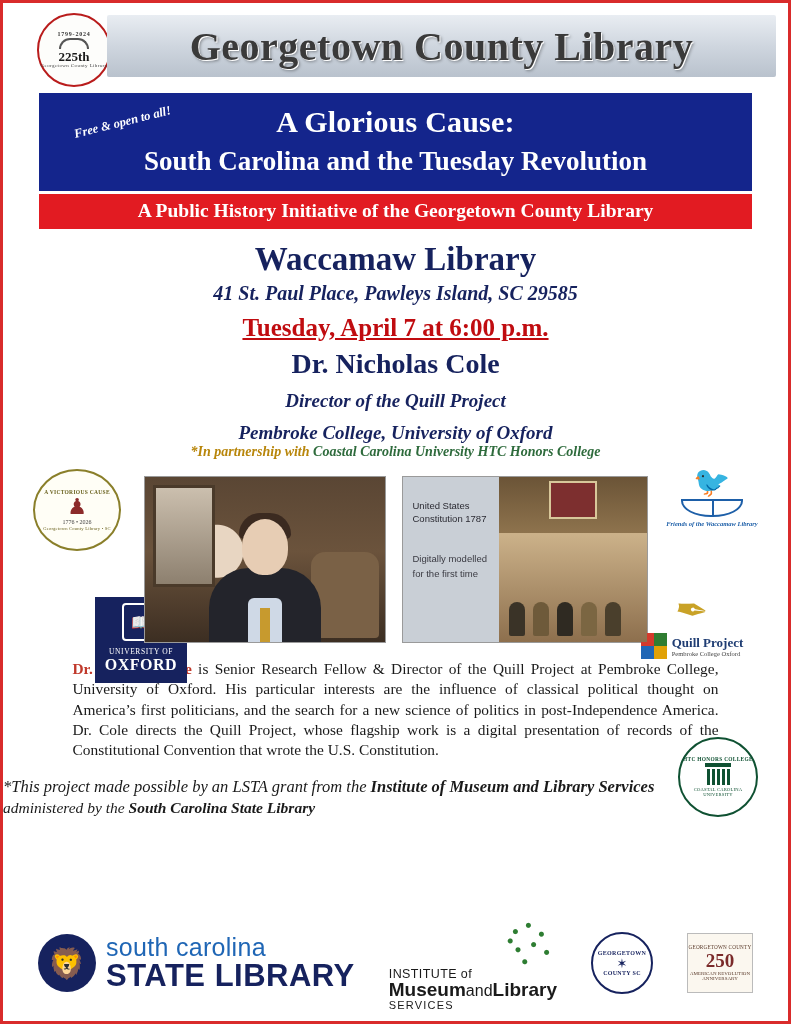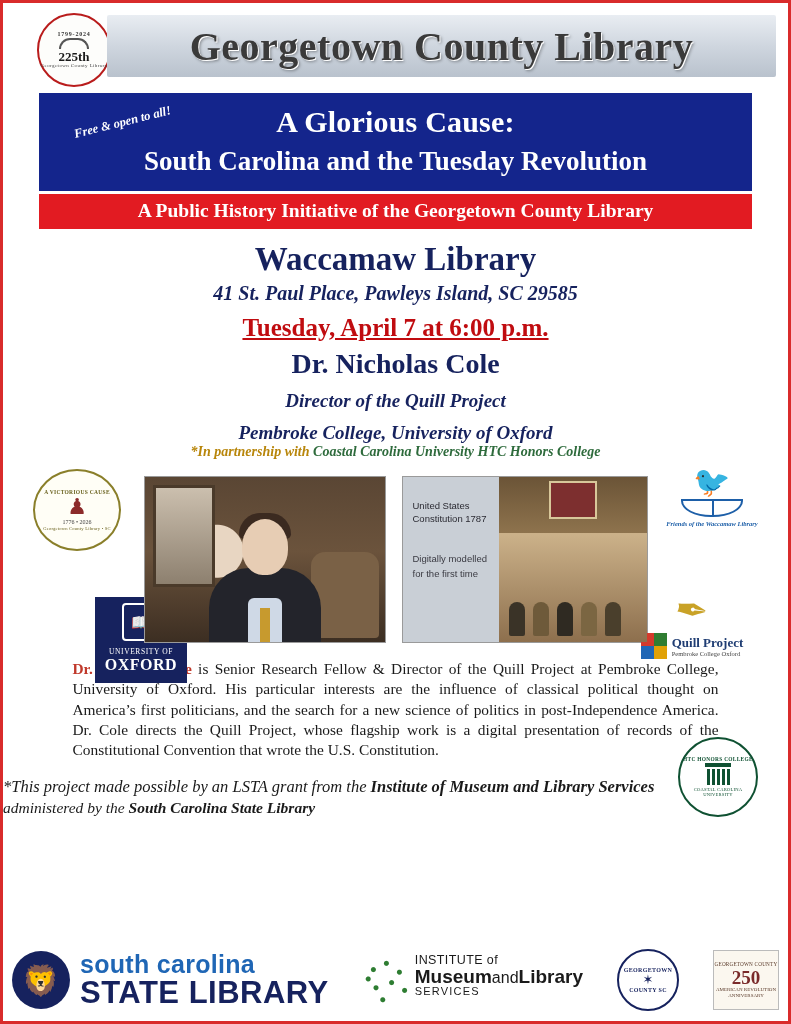--- a/index.html
+++ b/index.html
@@ -405,24 +405,24 @@
     justify-content: center;
     gap: 34px;
   }
   .scsl { display:flex; align-items:center; gap:10px; }
   .scsl .lionbox {
     width: 58px; height: 58px; border-radius: 50%;
     background: #16225e; color:#f2c14e;
     display:flex; align-items:center; justify-content:center; font-size: 30px;
   }
   .scsl .txt { line-height: 1; }
-  .scsl .txt .a { font-family:"Liberation Sans", sans-serif; font-size: 25px; color:#1f66b5; letter-spacing:.3px;font-weight:bold;}
+  .scsl .txt .a { font-family:"Liberation Sans", sans-serif; font-size: 25px; color:#1f66b5; letter-spacing:.3px;}
   .scsl .txt .b { font-family:"Liberation Sans", sans-serif; font-size: 31px; font-weight:bold; color:#16225e; letter-spacing:.5px;}
 
-  .imls { display:flex; align-items:flex-start; gap:0; }
+  .imls { display:flex; align-items:flex-end; gap:0;flex-direction:column; }
   .imls .dots {
     width: 52px; height: 52px;
     background:
       radial-gradient(circle at 20% 30%, #2e7d32 2px, rgba(0,0,0,0) 3px),
       radial-gradient(circle at 45% 18%, #2e7d32 2px, rgba(0,0,0,0) 3px),
       radial-gradient(circle at 70% 35%, #2e7d32 2px, rgba(0,0,0,0) 3px),
       radial-gradient(circle at 25% 65%, #2e7d32 2px, rgba(0,0,0,0) 3px),
       radial-gradient(circle at 55% 55%, #2e7d32 2px, rgba(0,0,0,0) 3px),
       radial-gradient(circle at 80% 70%, #2e7d32 2px, rgba(0,0,0,0) 3px),
       radial-gradient(circle at 38% 88%, #2e7d32 2px, rgba(0,0,0,0) 3px),

